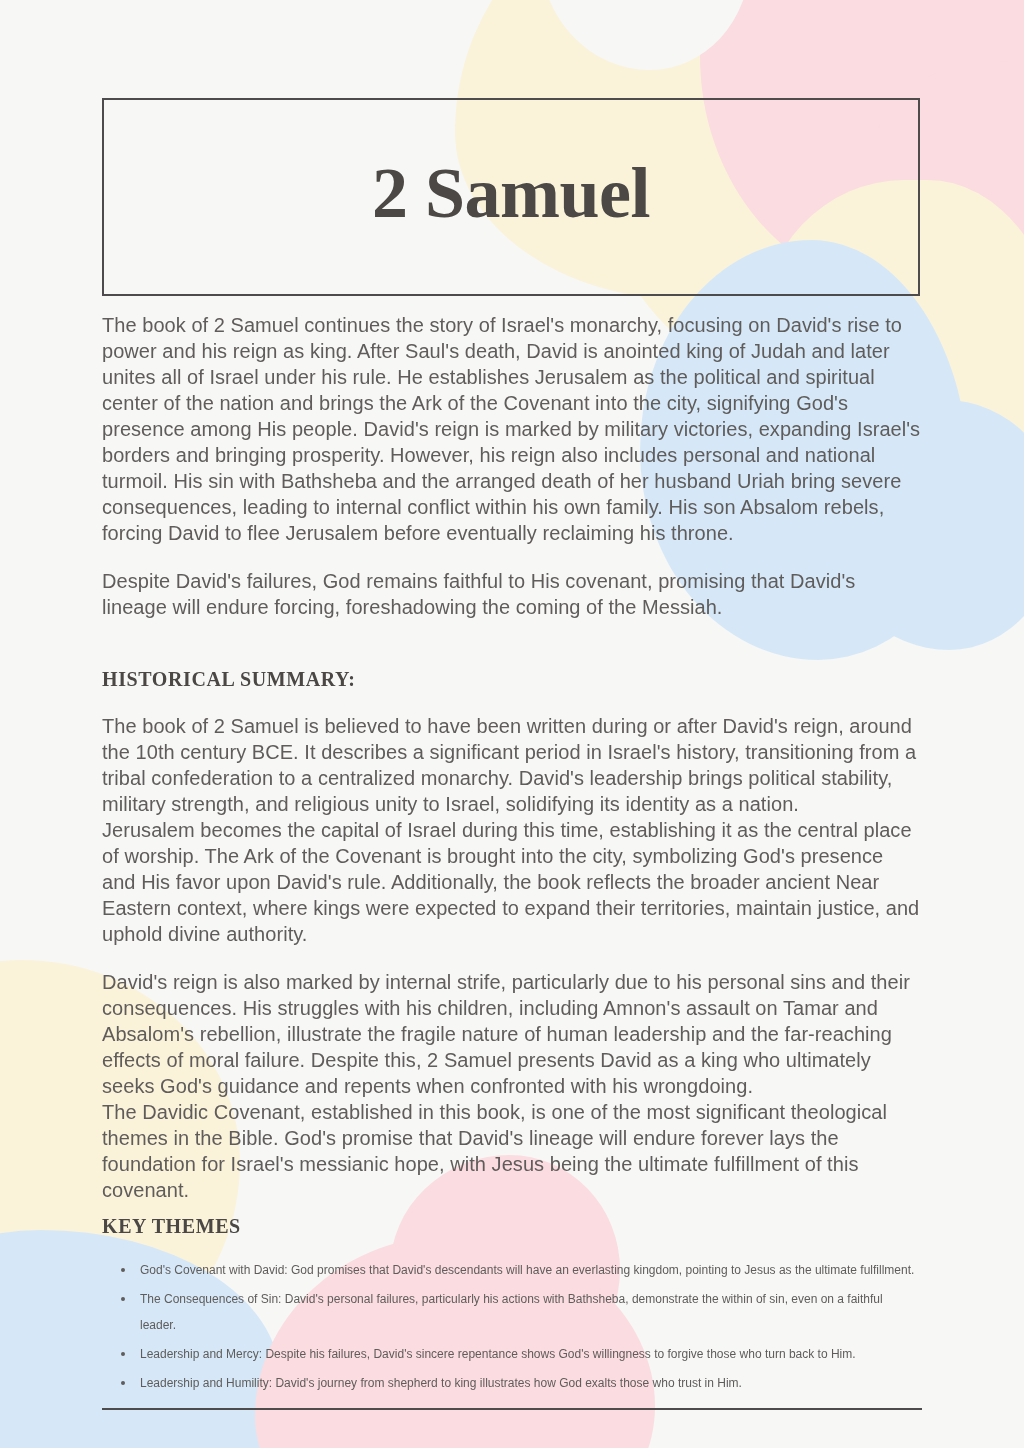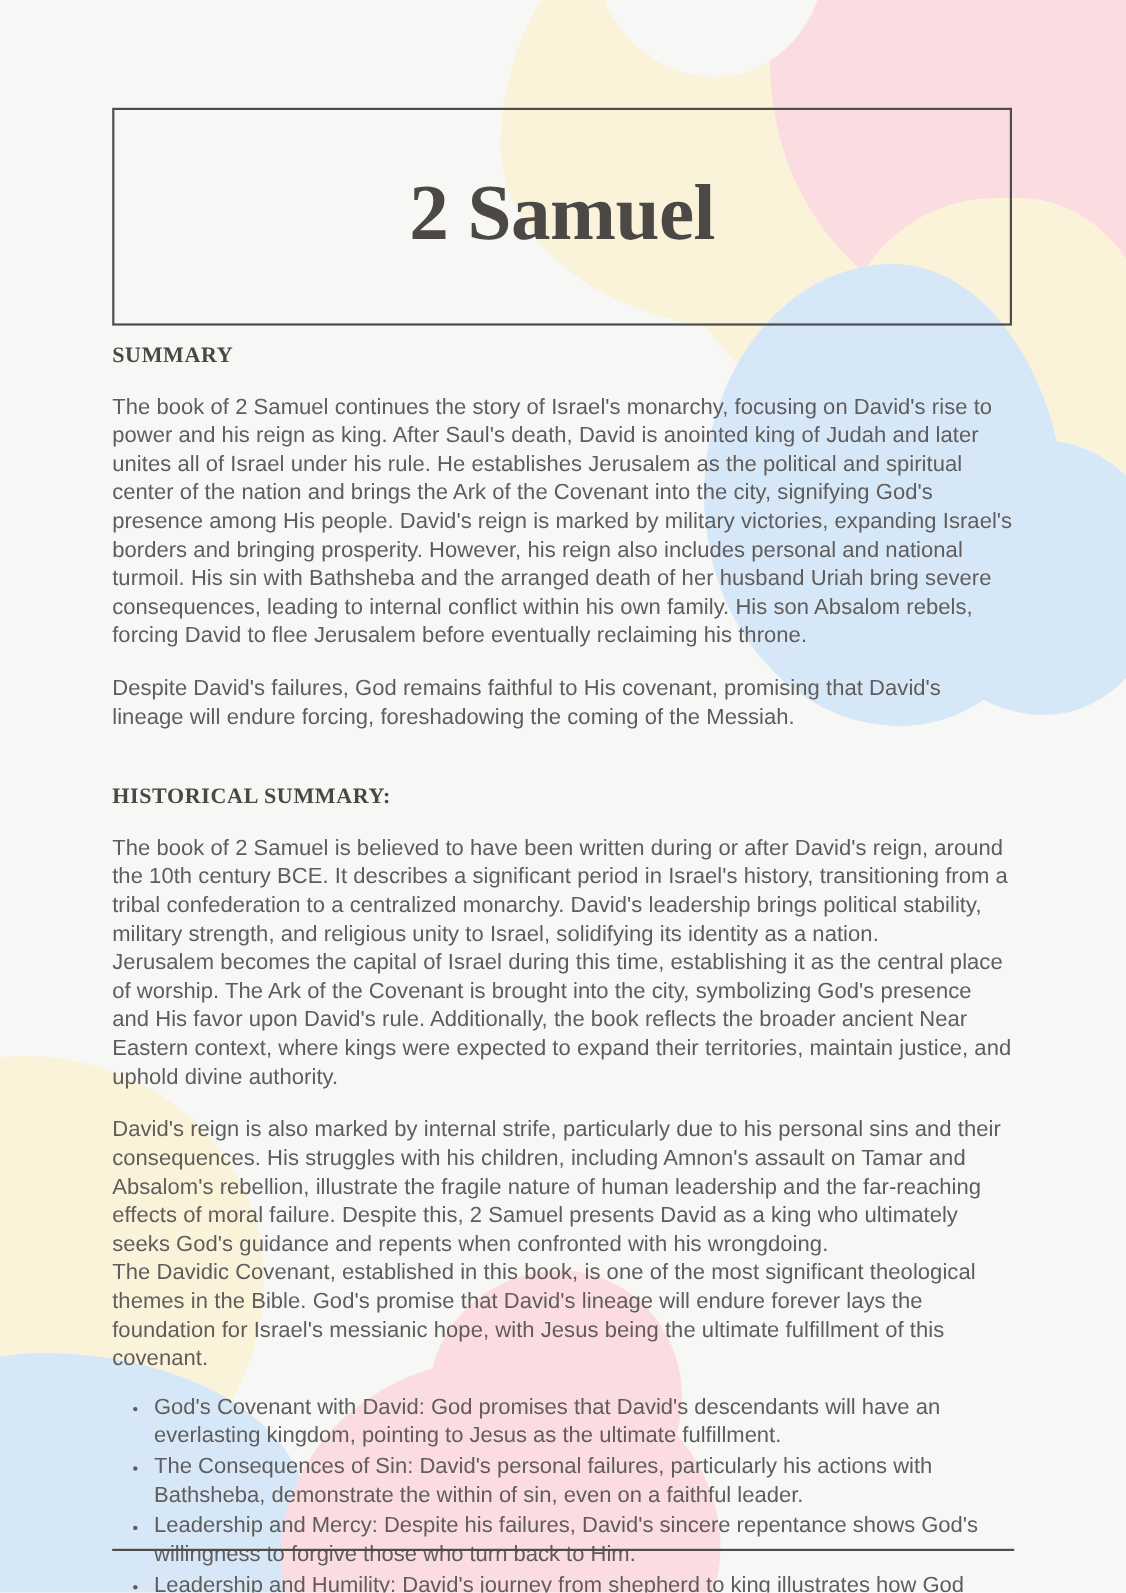--- a/index.html
+++ b/index.html
@@ -209,21 +209,21 @@
 
   .gap-lg { height: 26px; }
 
   ul.themes {
     margin: 18px 0 0 0;
     padding-left: 34px;
     list-style: disc;
   }
   ul.themes li {
     font-family: "Liberation Sans", sans-serif;
-    font-size: 20px;
+    font-size: 12px;
     line-height: 26px;
     color: #5F5C5B;
     margin-bottom: 2px;
     padding-left: 4px;
   }
   ul.themes li::marker {
     color: #5F5C5B;
     font-size: 14px;
   }
 
@@ -256,38 +256,38 @@
   <div class="blob blob-pink-bottom"></div>
 
   <div id="content">
 
     <div class="title-box">
       <div class="doc-title">2 Samuel</div>
     </div>
 
     <div class="body-area">
 
-      <h2 class="section-heading tight-top">SUMMARY</h2>
 
       <p class="para">The book of 2 Samuel continues the story of Israel's monarchy, focusing on David's rise to power and his reign as king. After Saul's death, David is anointed king of Judah and later unites all of Israel under his rule. He establishes Jerusalem as the political and spiritual center of the nation and brings the Ark of the Covenant into the city, signifying God's presence among His people. David's reign is marked by military victories, expanding Israel's borders and bringing prosperity. However, his reign also includes personal and national turmoil. His sin with Bathsheba and the arranged death of her husband Uriah bring severe consequences, leading to internal conflict within his own family. His son Absalom rebels, forcing David to flee Jerusalem before eventually reclaiming his throne.</p>
 
       <p class="para">Despite David's failures, God remains faithful to His covenant, promising that David's lineage will endure forcing, foreshadowing the coming of the Messiah.</p>
 
       <div class="gap-lg"></div>
 
       <h2 class="section-heading">HISTORICAL SUMMARY:</h2>
 
       <p class="para" style="margin-bottom:0;">The book of 2 Samuel is believed to have been written during or after David's reign, around the 10th century BCE. It describes a significant period in Israel's history, transitioning from a tribal confederation to a centralized monarchy. David's leadership brings political stability, military strength, and religious unity to Israel, solidifying its identity as a nation.</p>
 
       <p class="para">Jerusalem becomes the capital of Israel during this time, establishing it as the central place of worship. The Ark of the Covenant is brought into the city, symbolizing God's presence and His favor upon David's rule. Additionally, the book reflects the broader ancient Near Eastern context, where kings were expected to expand their territories, maintain justice, and uphold divine authority.</p>
 
       <p class="para" style="margin-bottom:0;">David's reign is also marked by internal strife, particularly due to his personal sins and their consequences. His struggles with his children, including Amnon's assault on Tamar and Absalom's rebellion, illustrate the fragile nature of human leadership and the far-reaching effects of moral failure. Despite this, 2 Samuel presents David as a king who ultimately seeks God's guidance and repents when confronted with his wrongdoing.</p>
 
       <p class="para" style="margin-bottom:12px;">The Davidic Covenant, established in this book, is one of the most significant theological themes in the Bible. God's promise that David's lineage will endure forever lays the foundation for Israel's messianic hope, with Jesus being the ultimate fulfillment of this covenant.</p>
 
+      <h2 class="section-heading" style="margin-bottom:0;">KEY THEMES</h2>
 
       <ul class="themes">
         <li>God's Covenant with David: God promises that David's descendants will have an everlasting kingdom, pointing to Jesus as the ultimate fulfillment.</li>
         <li>The Consequences of Sin: David's personal failures, particularly his actions with Bathsheba, demonstrate the within of sin, even on a faithful leader.</li>
         <li>Leadership and Mercy: Despite his failures, David's sincere repentance shows God's willingness to forgive those who turn back to Him.</li>
         <li>Leadership and Humility: David's journey from shepherd to king illustrates how God exalts those who trust in Him.</li>
       </ul>
 
     </div>
 

